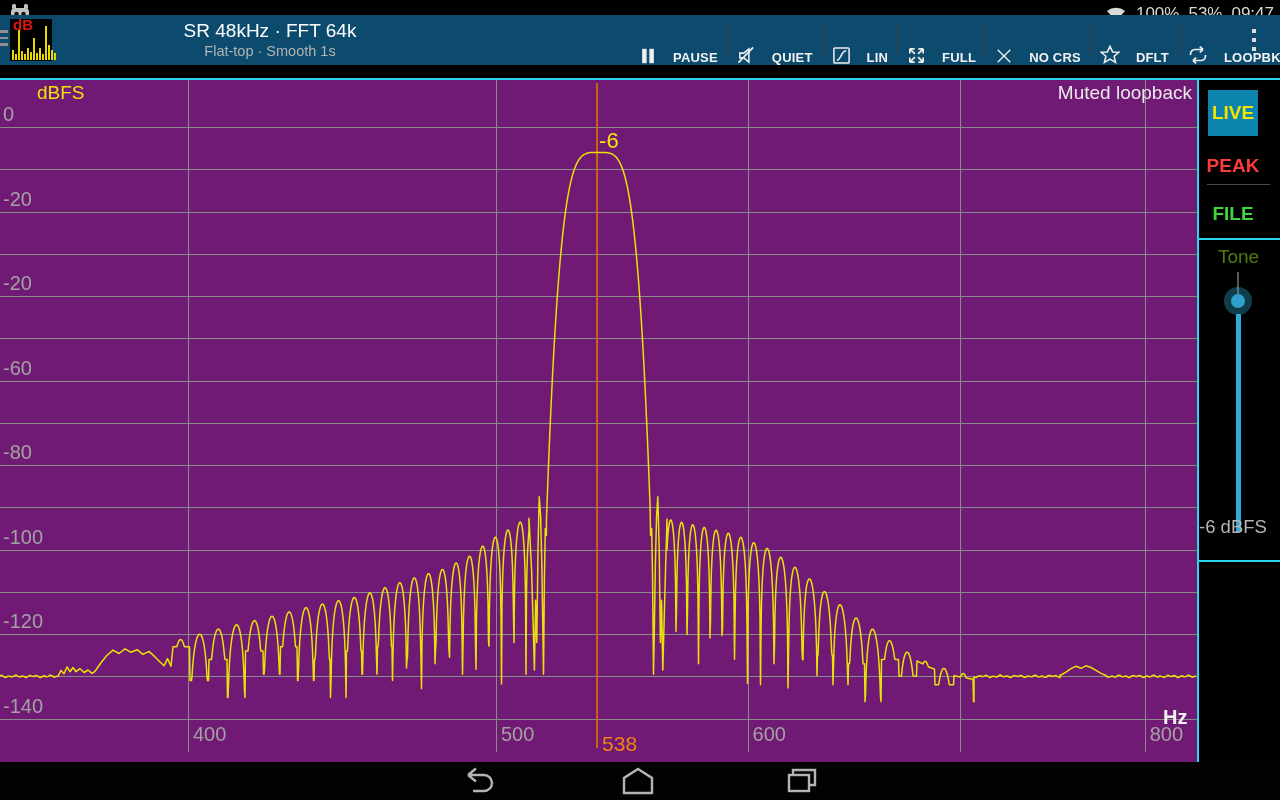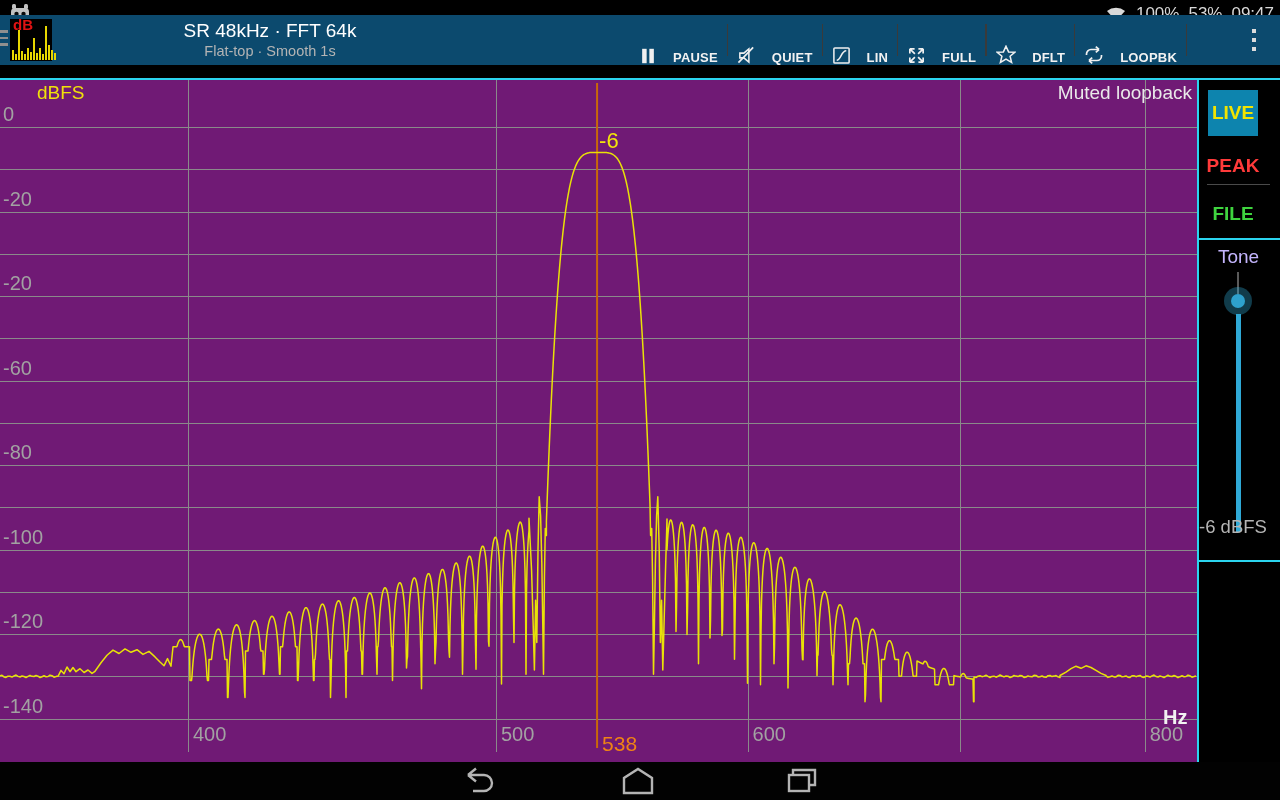--- a/index.html
+++ b/index.html
@@ -46,21 +46,21 @@
   
   #sidebar{position:absolute;top:80px;left:1197px;width:83px;height:682px;background:#000;
            box-sizing:border-box;border-left:2px solid #2bd5ef;}
   .mode-btn{position:absolute;left:9px;width:50px;display:flex;align-items:center;justify-content:center;
             font-size:19px;font-weight:bold;cursor:pointer;}
   #mode-live{top:10px;height:46px;}
   #mode-peak{top:66px;height:40px;}
   #mode-file{top:114px;height:40px;}
   #mode-div{position:absolute;top:104px;left:8px;right:10px;height:1px;background:#4a4a4a;}
   .cyan-line{position:absolute;left:0;right:0;height:2px;background:#2bd5ef;}
-  #tone-label{position:absolute;top:166px;left:0;width:79px;text-align:center;color:#c4b5fd;font-size:19px;}
+  #tone-label{position:absolute;top:166px;left:0;width:79px;text-align:center;color:#4d7c0f;font-size:19px;}
   #track-top{position:absolute;left:38px;top:192px;width:2px;height:22px;background:#5a5a5a;}
   #thumb-halo{position:absolute;left:25px;top:207px;width:28px;height:28px;border-radius:50%;
               background:rgba(51,181,229,.33);cursor:pointer;}
   #thumb{position:absolute;left:32px;top:214px;width:14px;height:14px;border-radius:50%;background:#2ea1cd;}
   #track-bottom{position:absolute;left:37px;top:234px;width:5px;height:218px;background:#2fa9d6;}
   #tone-value{position:absolute;top:436px;left:0;width:79px;color:#b5b5b5;font-size:18.5px;}
 
   
   #navbar{position:absolute;top:762px;left:0;width:1280px;height:38px;background:#020202;}
   .nav-icon{position:absolute;top:3px;cursor:pointer;}
@@ -150,20 +150,26 @@
           <g stroke="#f0f0f0" stroke-width="1.8" fill="none">
             <path d="M3,3 L8.3,8.3 M3,3 h5 M3,3 v5"></path>
             <path d="M17,3 L11.7,8.3 M17,3 h-5 M17,3 v5"></path>
             <path d="M3,17 L8.3,11.7 M3,17 h5 M3,17 v-5"></path>
             <path d="M17,17 L11.7,11.7 M17,17 h-5 M17,17 v-5"></path>
           </g>
         </svg>
         <span class="action-label">FULL</span>
       </div>
       <div class="sep"></div>
+      <div class="action">
+        <svg width="18" height="18" viewBox="0 0 20 20">
+          <path d="M3,3 L17,17 M17,3 L3,17" stroke="#f0f0f0" stroke-width="1.5" fill="none"></path>
+        </svg>
+        <span class="action-label">NO CRS</span>
+      </div>
       <div class="sep"></div>
       <div class="action">
         <svg width="20" height="20" viewBox="0 0 20 20">
           <polygon points="10,1.2 12.6,6.9 18.8,7.2 14.1,11.3 15.6,17.5 10,14.2 4.4,17.5 5.9,11.3 1.2,7.2 7.4,6.9" fill="none" stroke="#f0f0f0" stroke-width="1.5"></polygon>
         </svg>
         <span class="action-label">DFLT</span>
       </div>
       <div class="sep"></div>
       <div class="action">
         <svg width="20" height="20" viewBox="0 0 20 20">

